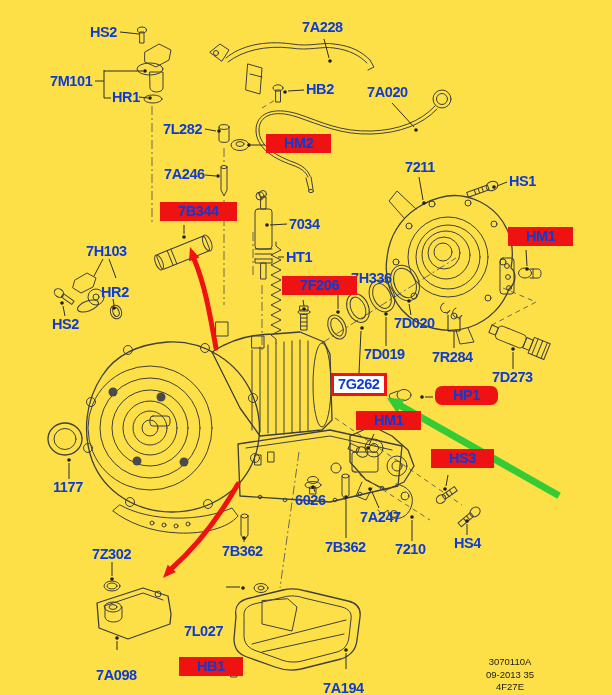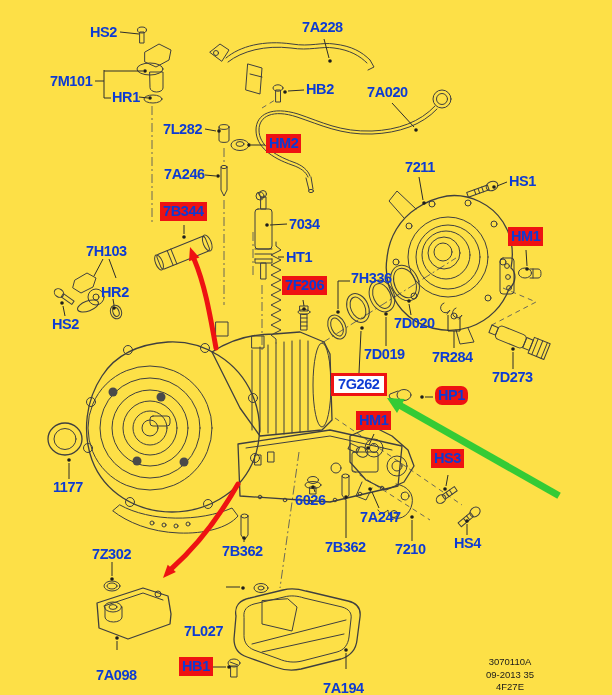--- a/index.html
+++ b/index.html
@@ -15,21 +15,21 @@
   .dd{stroke:#5a5a5a;stroke-width:0.9;fill:none;stroke-dasharray:9 3 2 3;}
   .dsh{stroke:#5a5a5a;stroke-width:0.9;fill:none;stroke-dasharray:5 4;}
   .lead{stroke:#2c2c2c;stroke-width:1;fill:none;}
   .dot{fill:#1d1d1d;stroke:none;}
   .redstroke{stroke:var(--red);stroke-width:5;fill:none;stroke-linecap:round;}
   .redfill{fill:var(--red);stroke:none;}
   .greenstroke{stroke:var(--green);stroke-width:7;fill:none;stroke-linecap:square;}
   .greenfill{fill:var(--green);stroke:none;}
   .lbl{position:absolute;font-weight:bold;font-size:14.5px;line-height:15px;color:var(--blue);
        white-space:nowrap;letter-spacing:-0.4px;}
-  .lbl.red-box{background:var(--red);padding:2px 3px;}
+  .lbl.red-box{background:var(--red);padding:2px 18px;}
   .lbl.red-outline{background:#fff;border:3px solid var(--red);padding:1px 4px;}
   .footer{position:absolute;left:462px;top:656px;width:96px;text-align:center;
           font-size:9.5px;line-height:12.5px;color:#1a1a1a;}
 </style>
 </head>
 <body>
 
 <div class="stage">
 
 <svg width="612" height="695" viewBox="0 0 612 695">

